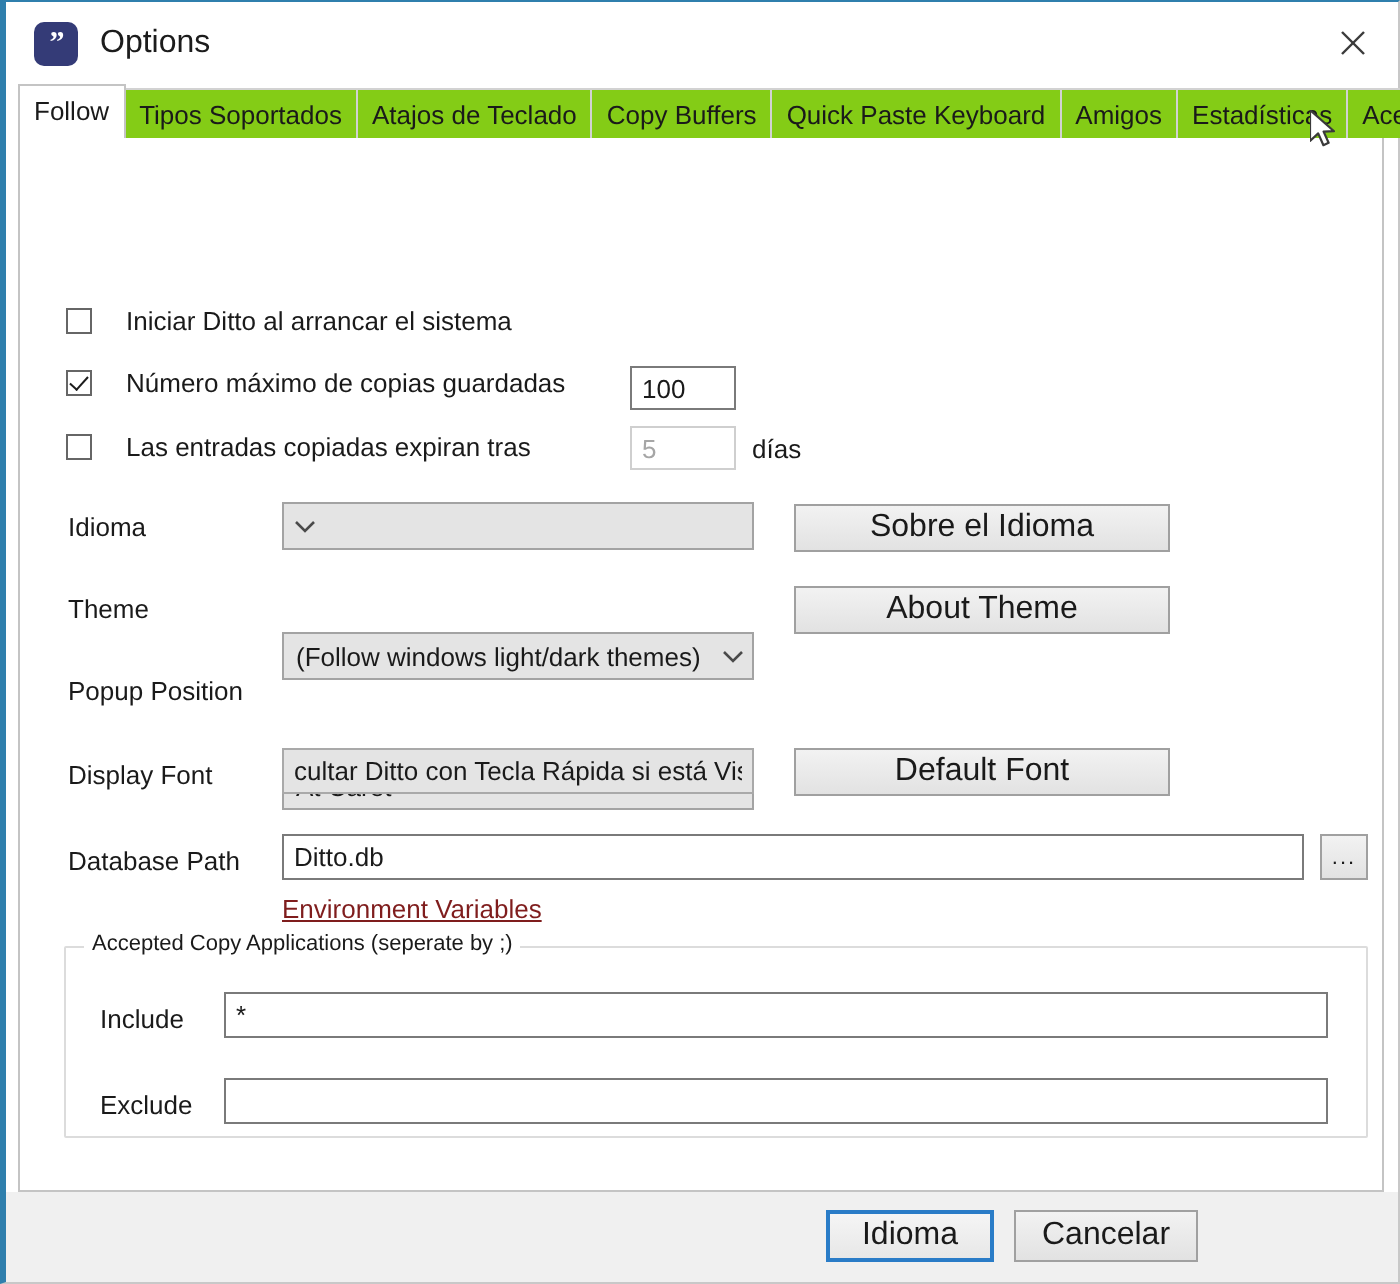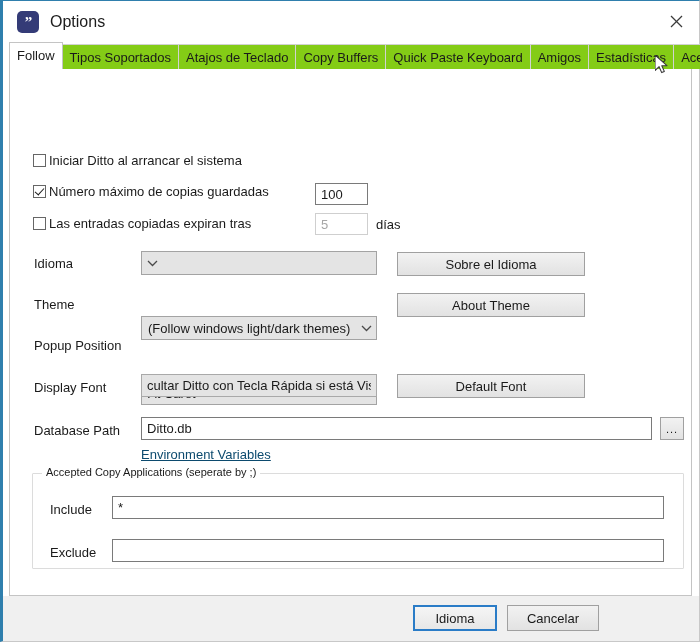--- a/index.html
+++ b/index.html
@@ -145,21 +145,21 @@
     position: absolute;
     left: 3px;
     top: 0px;
     width: 4px;
     height: 8px;
     border: solid #1c1c1c;
     border-width: 0 1.6px 1.6px 0;
     transform: rotate(42deg);
   }
   .cb-label {
-    margin-left: 3px;
+    margin-left: 17px;
     font-size: 13px;
     color: #1a1a1a;
     white-space: nowrap;
   }
 
   
   .tinput {
     box-sizing: border-box;
     border: 1px solid #7a7a7a;
     background: #ffffff;
@@ -206,21 +206,21 @@
     flex: none;
   }
   .combo .chev svg { display: block; }
 
   
   .btn {
     box-sizing: border-box;
     border: 1px solid #a0a0a0;
     background: linear-gradient(#f2f2f2, #e2e2e2);
     font-family: "Liberation Sans", sans-serif;
-    font-size: 13px;
+    font-size: 16px;
     color: #1a1a1a;
     display: flex;
     align-items: center;
     justify-content: center;
     cursor: default;
     white-space: nowrap;
   }
   .btn.focused {
     border: 2px solid #2a7cc7;
     background: linear-gradient(#f5f5f5, #e7e7e7);
@@ -236,21 +236,21 @@
   
   .flabel {
     font-size: 13px;
     color: #1a1a1a;
     white-space: nowrap;
   }
 
   
   .link {
     font-size: 13px;
-    color: #0c4a6e;
+    color: #7f1d1d;
     text-decoration: underline;
     white-space: nowrap;
     cursor: default;
   }
 
   
   .groupbox {
     box-sizing: border-box;
     border: 1px solid #dcdcdc;
     border-radius: 1px;

